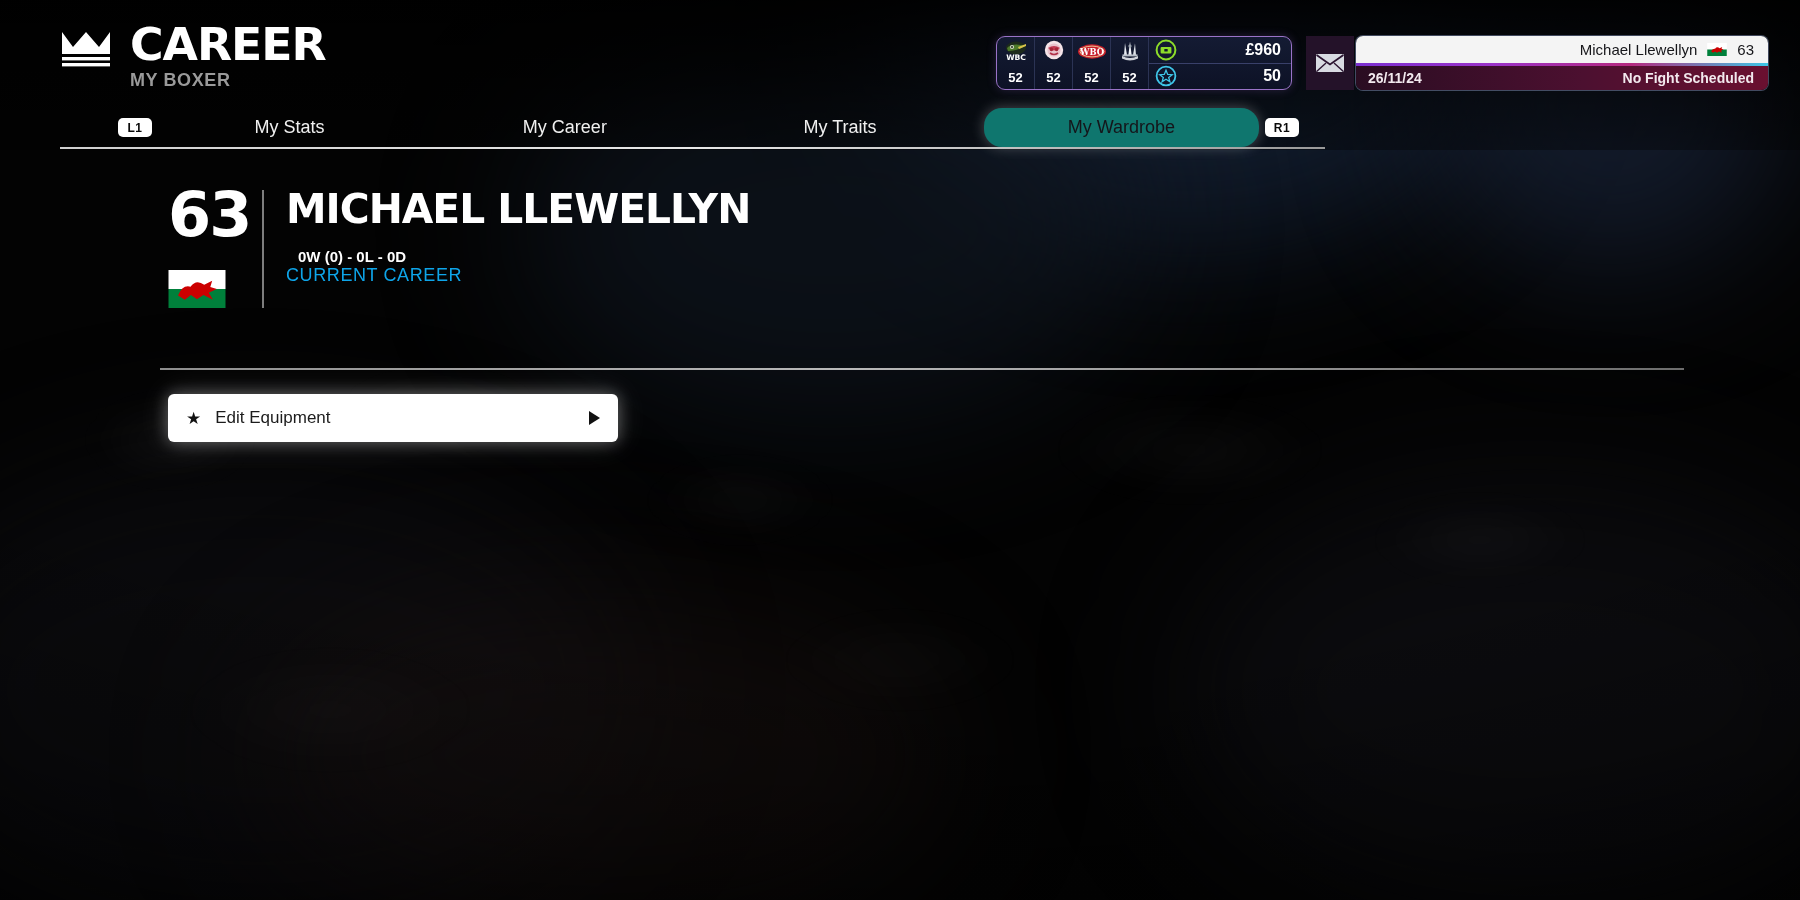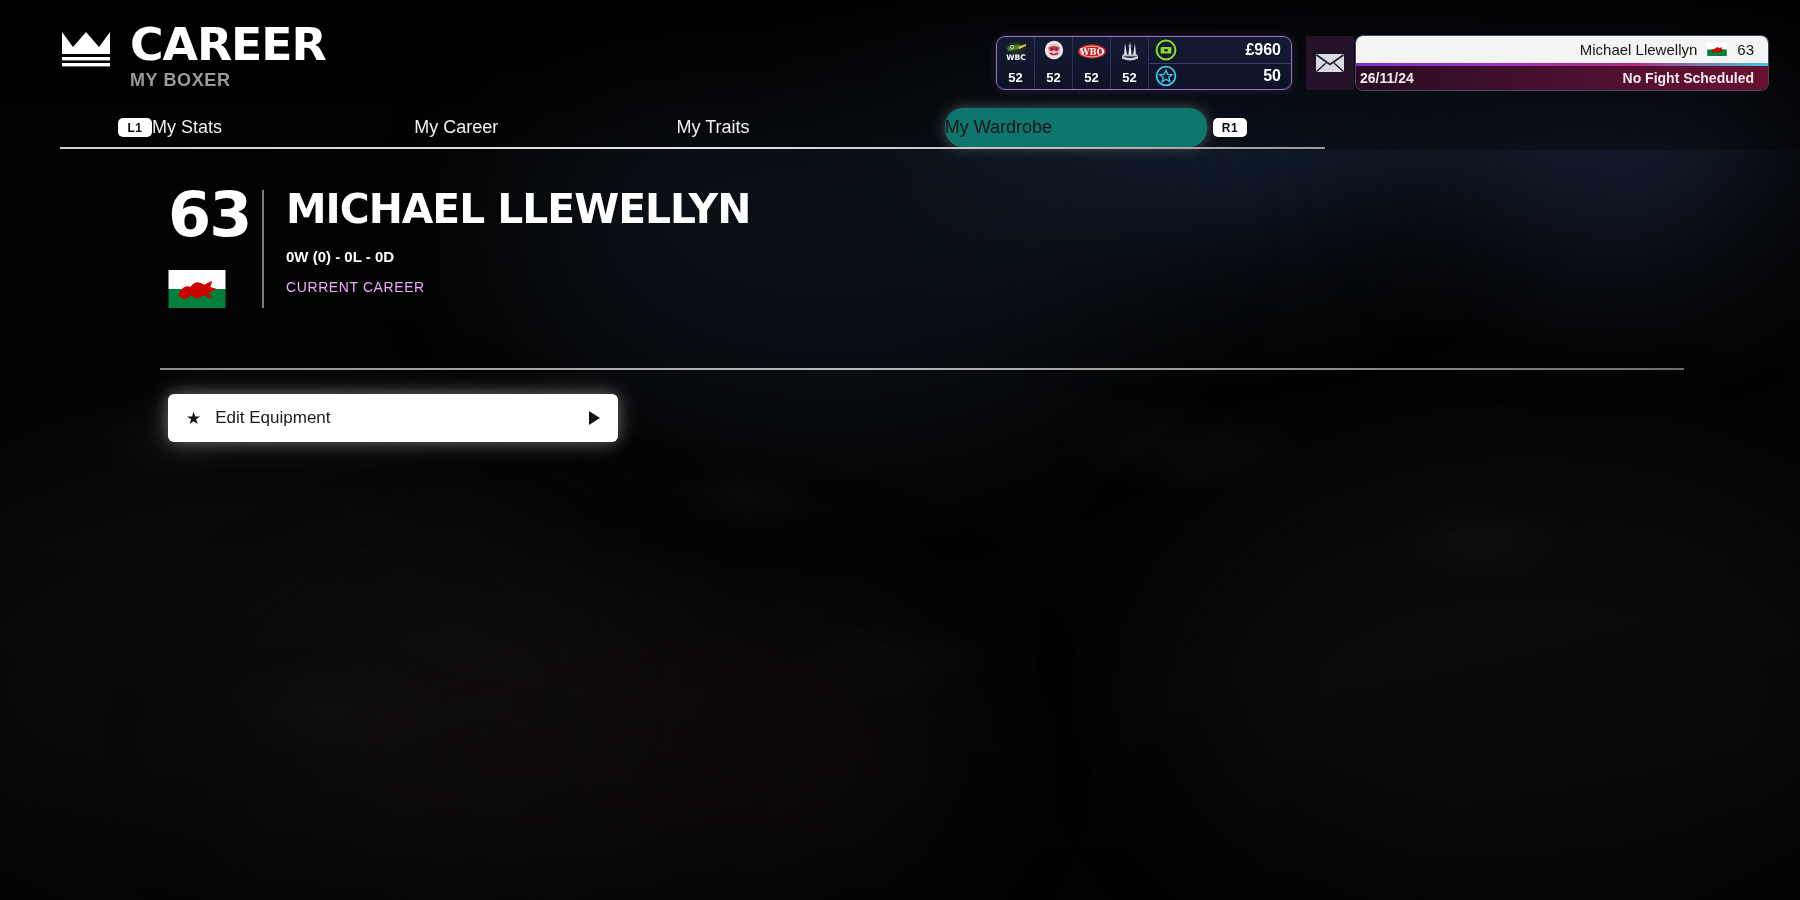--- a/index.html
+++ b/index.html
@@ -104,48 +104,48 @@
     padding-right:14px;
   }
   .sb-name { font-size:15px; color:#16161a; }
   .sb-rating { font-size:15px; color:#16161a; font-weight:normal; }
   .flag-small { width:20px; height:13px; }
   .sb-accent { height:3px; background:linear-gradient(to right,#7b2fd0,#9b33c8,#b5297f,#3cc7e6); }
   .sb-fight-row {
     height:24px;
     background:linear-gradient(to right,#2a0d22,#4c1030 55%,#6a1030);
     display:flex; align-items:center; justify-content:space-between;
-    padding:0 14px 0 4px;
+    padding:0 14px 0 12px;
   }
   .sb-date, .sb-fight { font-size:14px; font-weight:bold; color:#f2e9ee; }
 
   
   .tabbar {
     position:absolute; left:60px; top:110px; width:1265px; height:35px;
     display:flex; align-items:center;
   }
   .tabbar::after {
     content:""; position:absolute; left:0; right:0; bottom:-4px;
     height:2px; background:linear-gradient(to right,#cfcfcf,#e8e8e8 50%,#9a9a9a);
   }
   .bumper {
     width:34px; height:19px; border-radius:5px; background:#fff;
     display:flex; align-items:center; justify-content:center;
     font-size:12px; font-weight:bold; color:#0a0a0a; letter-spacing:.5px;
   }
   .bumper.l1 { margin-left:58px; }
   .tab {
-    flex:1; text-align:left; font-size:18px; color:#f0f0f0;
+    flex:1; text-align:center; font-size:18px; color:#f0f0f0;
   }
   .tab.active {
     background:#0f766e; color:#15151a; border-radius:18px;
     padding:9px 0; margin:0 6px; font-size:18px;
     box-shadow:0 0 14px rgba(255,255,255,.28);
   }
-  .bumper.r1 { margin-right:78px; }
+  .bumper.r1 { margin-right:26px; }
 
   
   .profile { position:absolute; left:168px; top:186px; display:flex; gap:0; }
   .rating-big {
     font-family:"DejaVu Sans", sans-serif;
     font-size:62px; font-weight:bold; color:#fff;
     line-height:58px; width:84px; text-align:left; letter-spacing:-2px;
   }
   .flag-big {
     width:58px; height:38px; margin-top:26px; display:block;
@@ -153,22 +153,22 @@
   .vdivider { width:2px; background:#7d7d7d; margin:4px 22px 0 10px; align-self:stretch; }
   .info-col { display:flex; flex-direction:column; padding-top:2px; }
   .boxer-name {
     font-family:"DejaVu Sans", sans-serif;
     font-size:40px; font-weight:bold; color:#fff;
     letter-spacing:-1px; line-height:42px;
     transform:scaleX(1.02); transform-origin:left center;
   }
   .dob { font-size:15px; font-weight:bold; color:#fff; margin-top:8px; }
   .physical { font-size:15px; font-weight:bold; color:#fff; margin-top:18px; display:flex; gap:24px; }
-  .record { font-size:15px; font-weight:bold; color:#fff; margin-top:18px; }
-  .career-label { font-size:14px; color:#f0abfc; letter-spacing:.6px; margin-top:14px; }
+  .record { font-size:15px; font-weight:bold; color:#fff; margin-top:18px;margin-left:12px; }
+  .career-label { font-size:18px; color:#0ea5e9; letter-spacing:.6px; }
 
   .hdivider {
     position:absolute; left:160px; top:368px; width:1524px; height:2px;
     background:linear-gradient(to right,#8e8e8e,#b9b9b9 45%,#6d6d6d);
   }
 
   
   .menu-btn {
     position:absolute; left:168px; top:394px; width:450px; height:48px;
     background:#fff; border-radius:6px;

